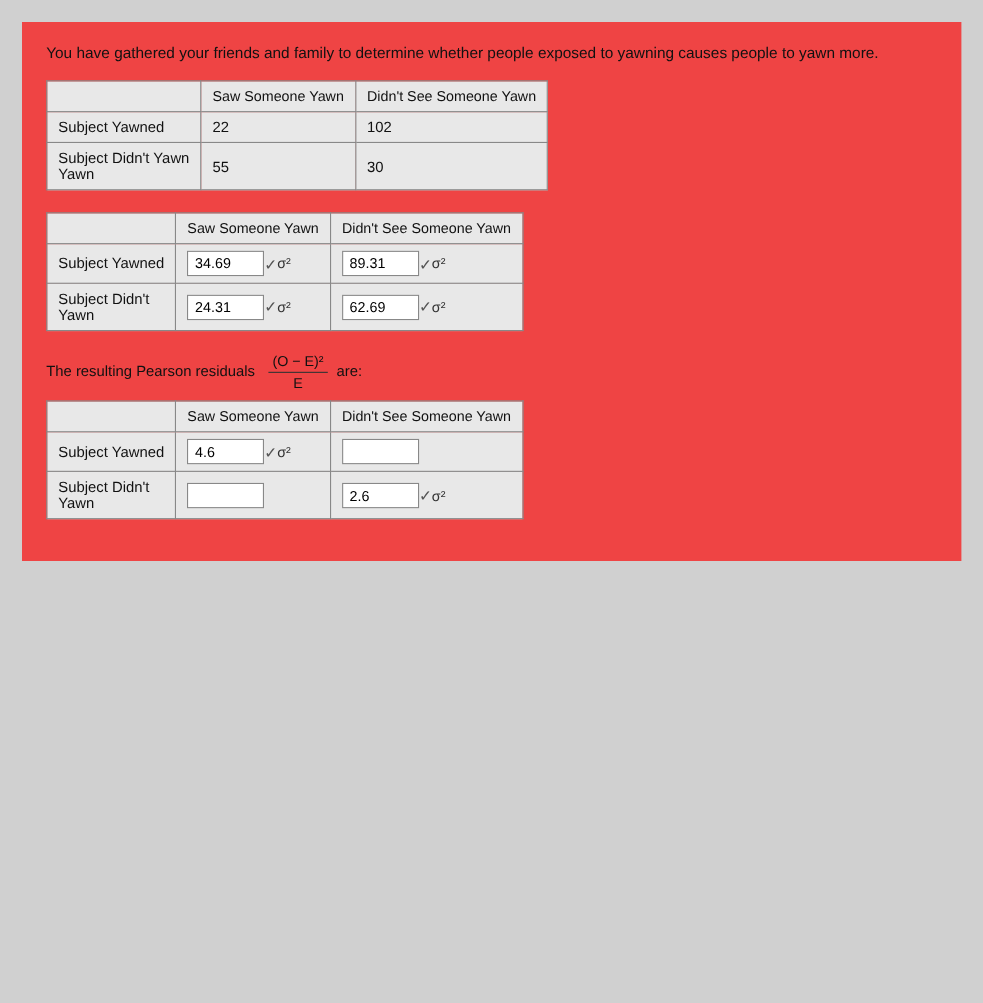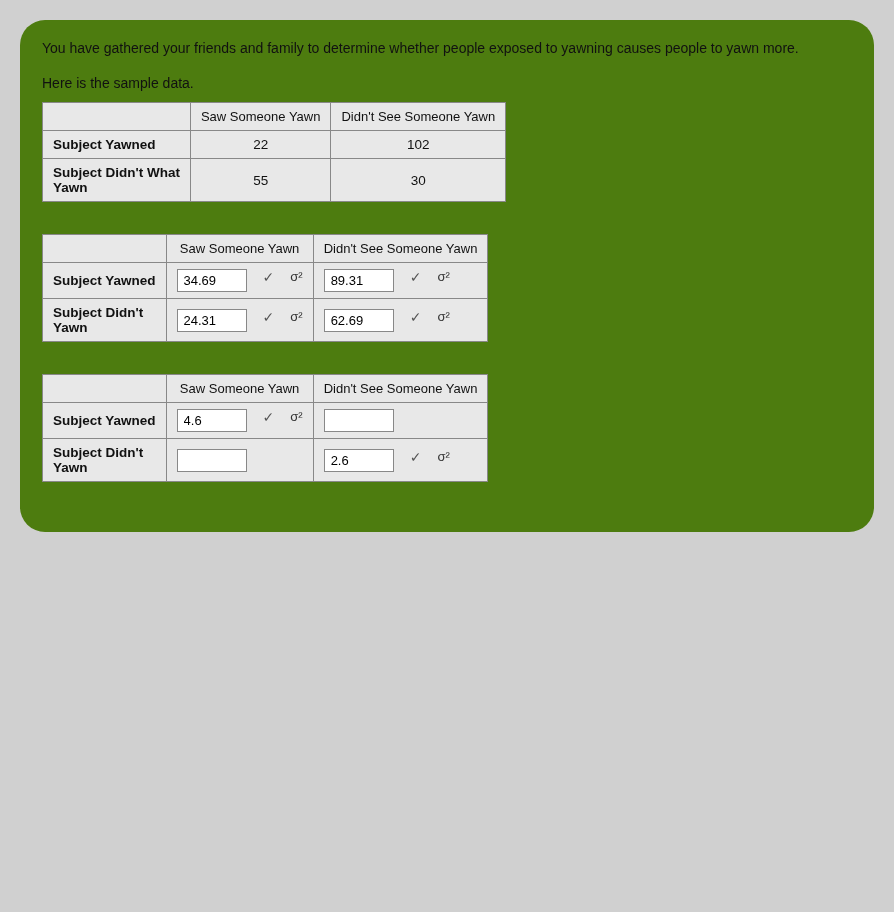--- a/index.html
+++ b/index.html
@@ -4,63 +4,63 @@
   <style>
     * { box-sizing: border-box; margin: 0; padding: 0; }
     body {
       font-family: Arial, sans-serif;
       font-size: 14px;
       background: #d0d0d0;
       padding: 20px;
       color: #111;
     }
     .container {
-      background: #4d7c0f;
+      background: #ef4444;
       padding: 18px 22px;
       max-width: 860px;
       margin: 0 auto;
-      border-radius: 25px;
     }
     p {
       margin-bottom: 14px;
       line-height: 1.5;
     }
     .section-label {
       margin-bottom: 8px;
       font-size: 14px;
     }
     table {
       border-collapse: collapse;
-      margin-bottom: 32px;
+      margin-bottom: 20px;
       font-size: 13.5px;
       padding-left: 47px;
     }
     td, th {
       border: 1px solid #888;
       padding: 6px 10px;
       vertical-align: middle;
       background: #e8e8e8;
     }
     .header-cell {
       text-align: center;
       font-weight: normal;
       font-size: 13px;
     }
     .row-label {
-      font-weight: bold;
+      font-weight: normal;
       white-space: nowrap;
       min-width: 110px;
     }
     .data-cell {
-      text-align: center;
+      text-align: left;
       min-width: 100px;
     }
     .input-cell {
       display: flex;
-      gap: 16px;
+      align-items: center;
+      gap: 0;
     }
     input[type="text"] {
       border: 1px solid #888;
       background: #fff;
       padding: 3px 6px;
       font-size: 13px;
       width: 70px;
     }
     .checkmark {
       color: #555;
@@ -107,41 +107,40 @@
     }
   </style>
 </head>
 <body>
 
 <div class="container">
 
   <p>You have gathered your friends and family to determine whether people exposed to yawning causes people to yawn more.</p>
 
 
-  <p class="section-label">Here is the sample data.</p>
 
   <table>
     <tbody>
         <tr>
       <td style="border:1px solid #888; background:#e8e8e8;"></td>
       <td class="header-cell">
         <span>Saw Someone Yawn</span>
       </td>
       <td class="header-cell">
         <span>Didn't See Someone Yawn</span>
       </td>
     </tr>
     <tr>
       <td class="row-label">Subject Yawned</td>
       <td class="data-cell">22</td>
       <td class="data-cell">102</td>
     </tr>
     <tr>
       <td class="row-label">
-        <span>Subject Didn't What</span><br>Yawn
+        <span>Subject Didn't Yawn</span><br>Yawn
       </td>
       <td class="data-cell">55</td>
       <td class="data-cell">30</td>
     </tr>
   </tbody>
     </table>
 
 
   <table>
     <tbody>
@@ -186,20 +185,30 @@
         <div class="input-cell">
           <input type="text" value="62.69" style="">
           <span class="checkmark">✓</span>
           <span class="sigma-symbol">σ²</span>
         </div>
       </td>
     </tr>
   </tbody>
     </table>
 
+  <div class="formula-section">
+    <span>The resulting Pearson residuals</span>
+    <span style="display:inline-block; margin-left:4px;">
+      <span class="fraction">
+        <span class="numerator">(O − E)²</span>
+        <span class="denominator">E</span>
+      </span>
+    </span>
+    <span>are:</span>
+  </div>
 
   <table>
     <tbody>
         <tr>
       <td style="border:1px solid #888; background:#e8e8e8;"></td>
       <td class="header-cell">
         <span>Saw Someone Yawn</span>
       </td>
       <td class="header-cell">
         <span>Didn't See Someone Yawn</span>

